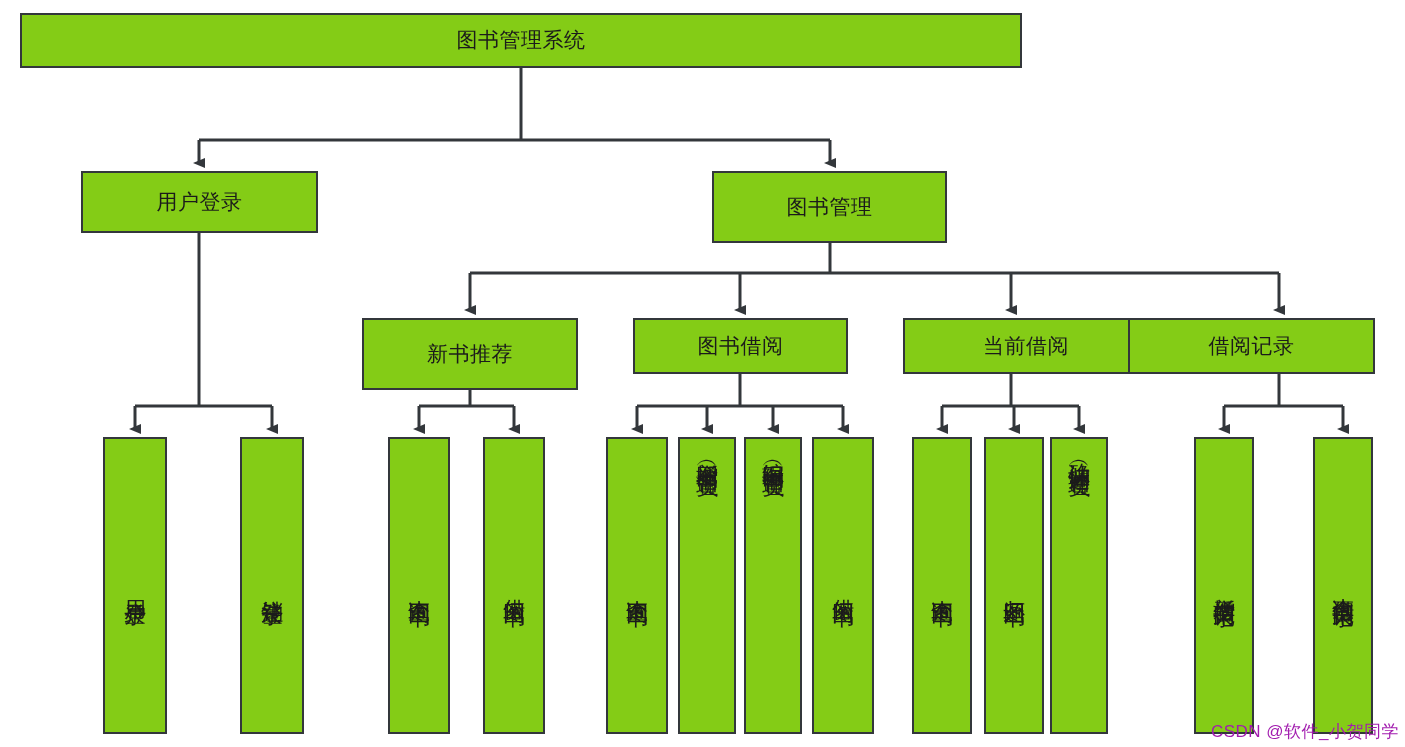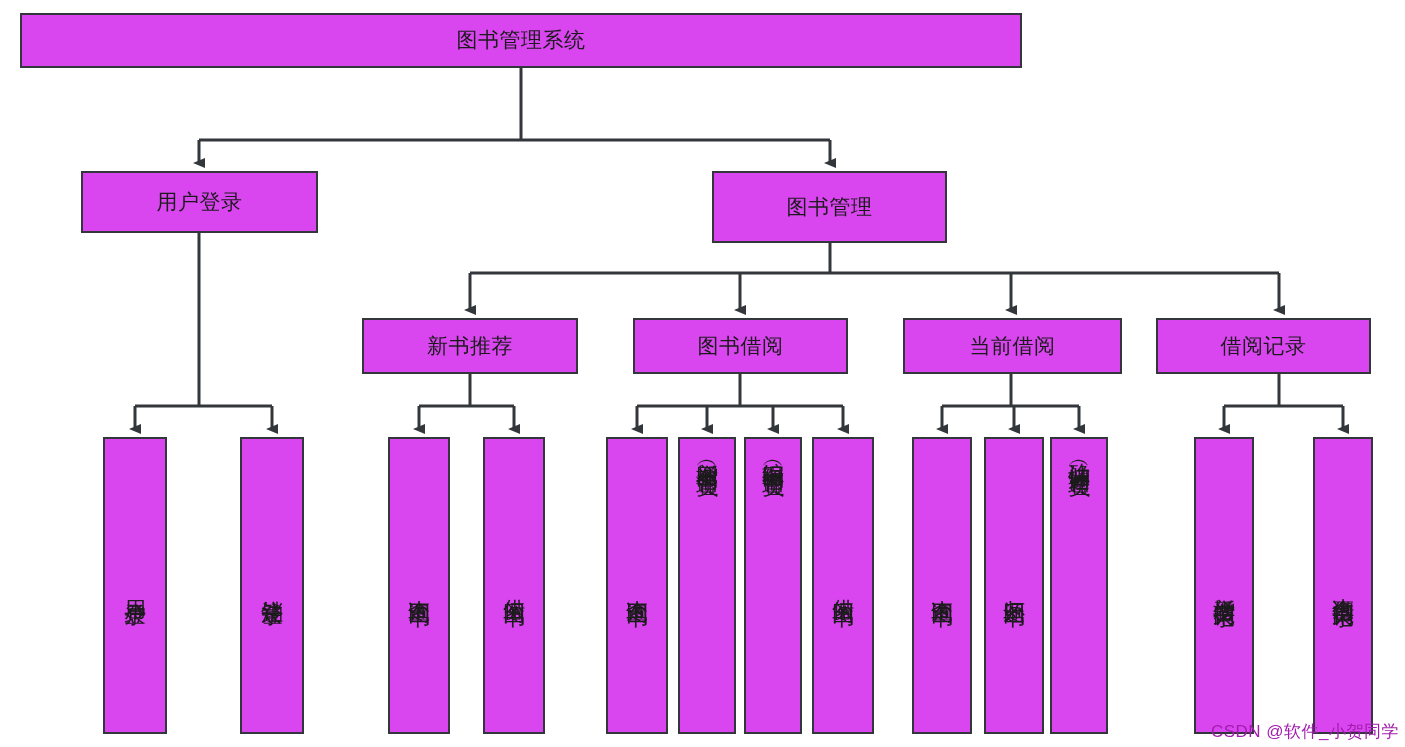--- a/index.html
+++ b/index.html
@@ -8,21 +8,21 @@
     background:#ffffff;
     font-family:"Liberation Sans","DejaVu Sans",sans-serif;
     overflow:hidden;
   }
   #canvas{position:relative;width:1405px;height:747px;}
   svg.lines{position:absolute;left:0;top:0;width:1405px;height:747px;pointer-events:none;}
   .node{
     position:absolute;
     box-sizing:border-box;
     border:2px solid #33373b;
-    background:#d946ef;
+    background:#84cc16;
     display:flex;
     align-items:center;
     justify-content:center;
     color:#1b1b1b;
   }
   .node .lbl{
     font-size:21px;
     line-height:1.15;
     white-space:nowrap;
     letter-spacing:0.5px;
@@ -115,30 +115,30 @@
     <span class="lbl">图书管理系统</span>
   </div>
 
   <div class="node" id="l2-0" style="left: 81px; top: 171px; width: 237px; height: 62px;">
     <span class="lbl">用户登录</span>
   </div>
   <div class="node" id="l2-1" style="left: 712px; top: 171px; width: 235px; height: 72px;">
     <span class="lbl">图书管理</span>
   </div>
 
-  <div class="node" id="l3-0" style="left: 362px; top: 318px; width: 216px; height: 56px;">
+  <div class="node" id="l3-0" style="left: 362px; top: 318px; width: 216px; height: 72px;">
     <span class="lbl">新书推荐</span>
   </div>
   <div class="node" id="l3-1" style="left: 633px; top: 318px; width: 215px; height: 56px; justify-content: center;">
     <span class="lbl">图书借阅</span>
   </div>
-  <div class="node" id="l3-2" style="left: 903px; top: 318px; width: 219px; height: 56px; justify-content: center;">
+  <div class="node" id="l3-2" style="left: 903px; top: 318px; width: 246px; height: 56px; justify-content: center;">
     <span class="lbl">当前借阅</span>
   </div>
-  <div class="node" id="l3-3" style="left: 1156px; top: 318px; width: 215px; height: 56px;">
+  <div class="node" id="l3-3" style="left: 1128px; top: 318px; width: 247px; height: 56px;">
     <span class="lbl">借阅记录</span>
   </div>
 
   <div class="node leaf center" id="lf-0" style="left: 103px; top: 437px; width: 64px; height: 297px;">
       <span class="lbl">用户登录</span>
     </div>
   <div class="node leaf center" id="lf-1" style="left: 240px; top: 437px; width: 64px; height: 297px;">
       <span class="lbl">注销登录</span>
     </div>
   <div class="node leaf center" id="lf-2" style="left: 388px; top: 437px; width: 62px; height: 297px;">

